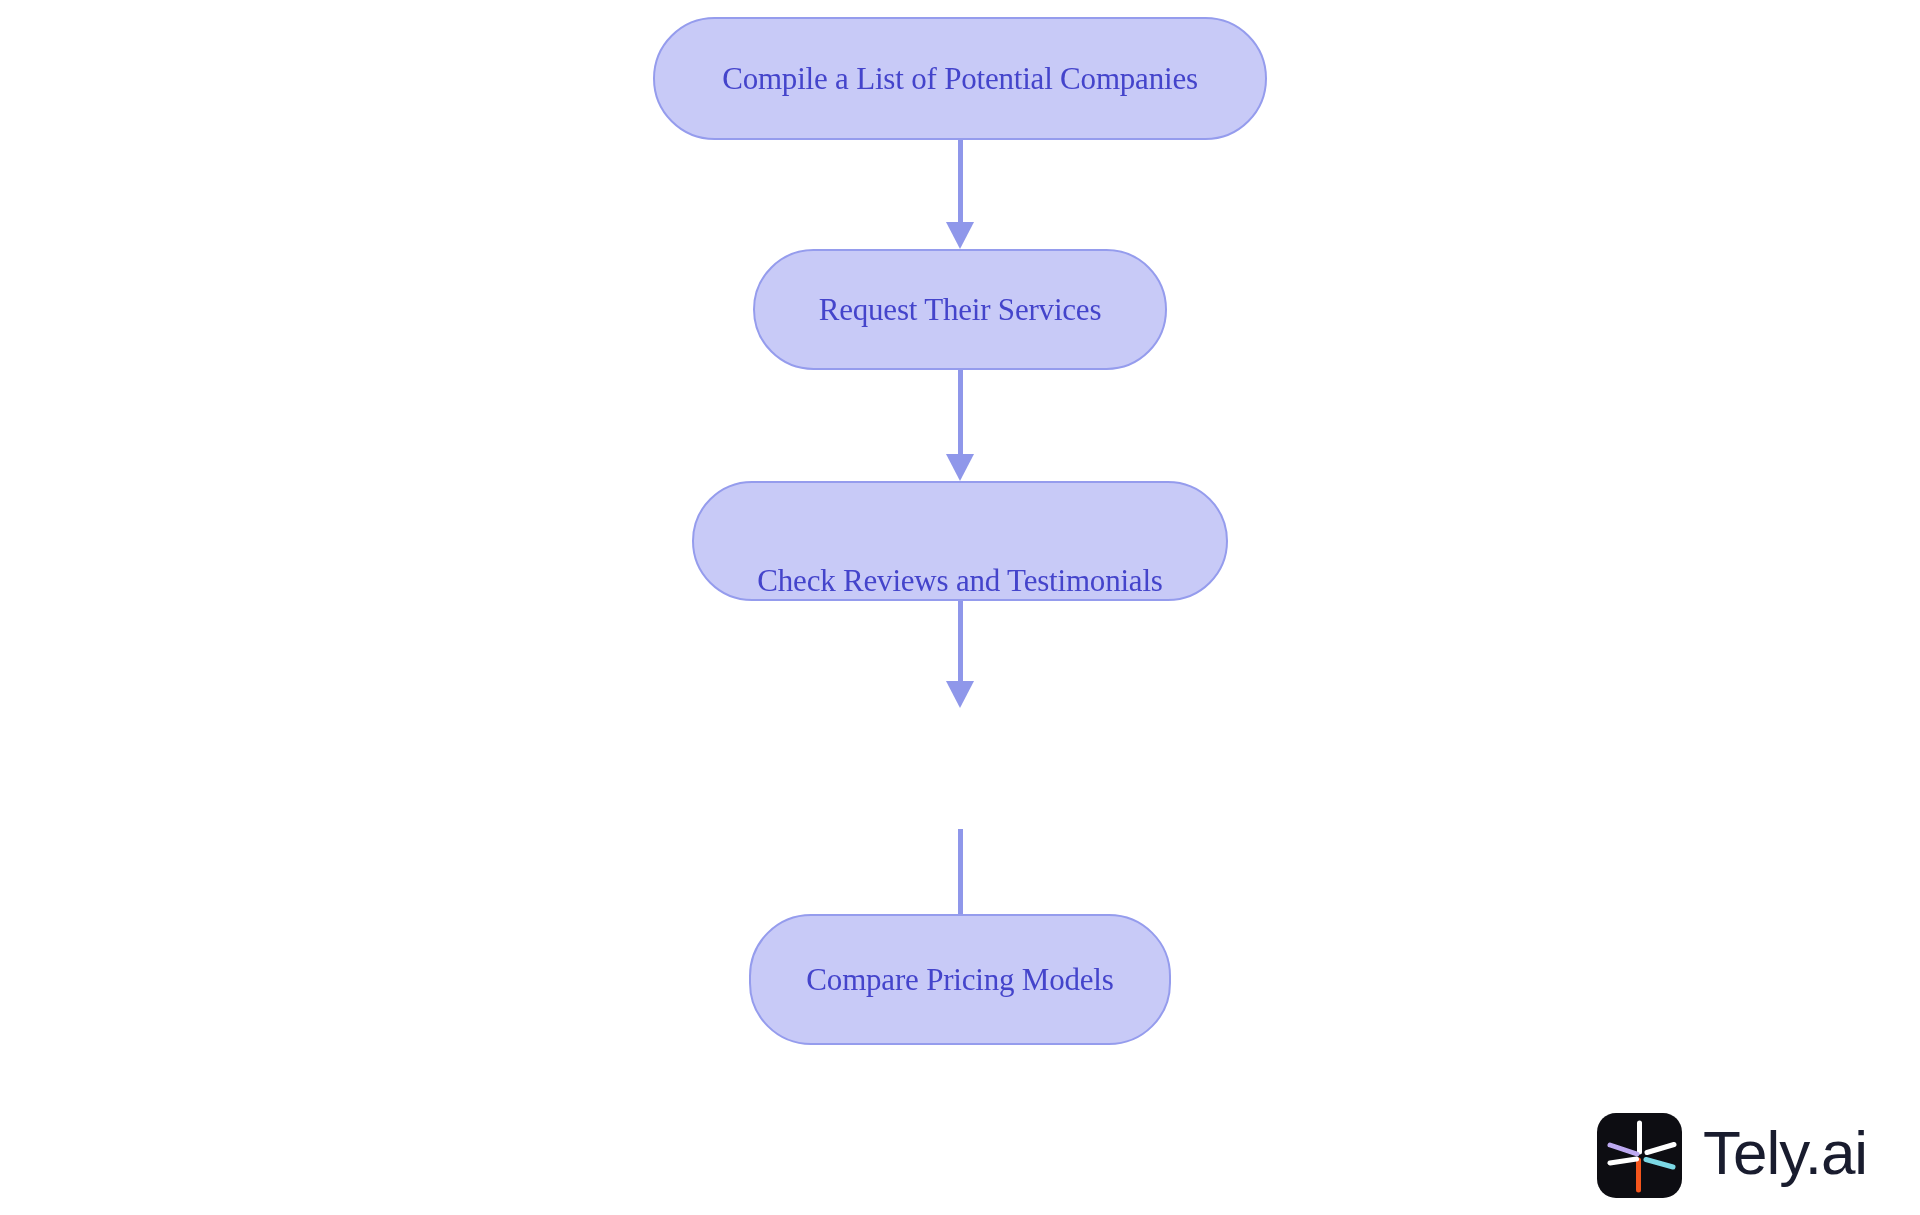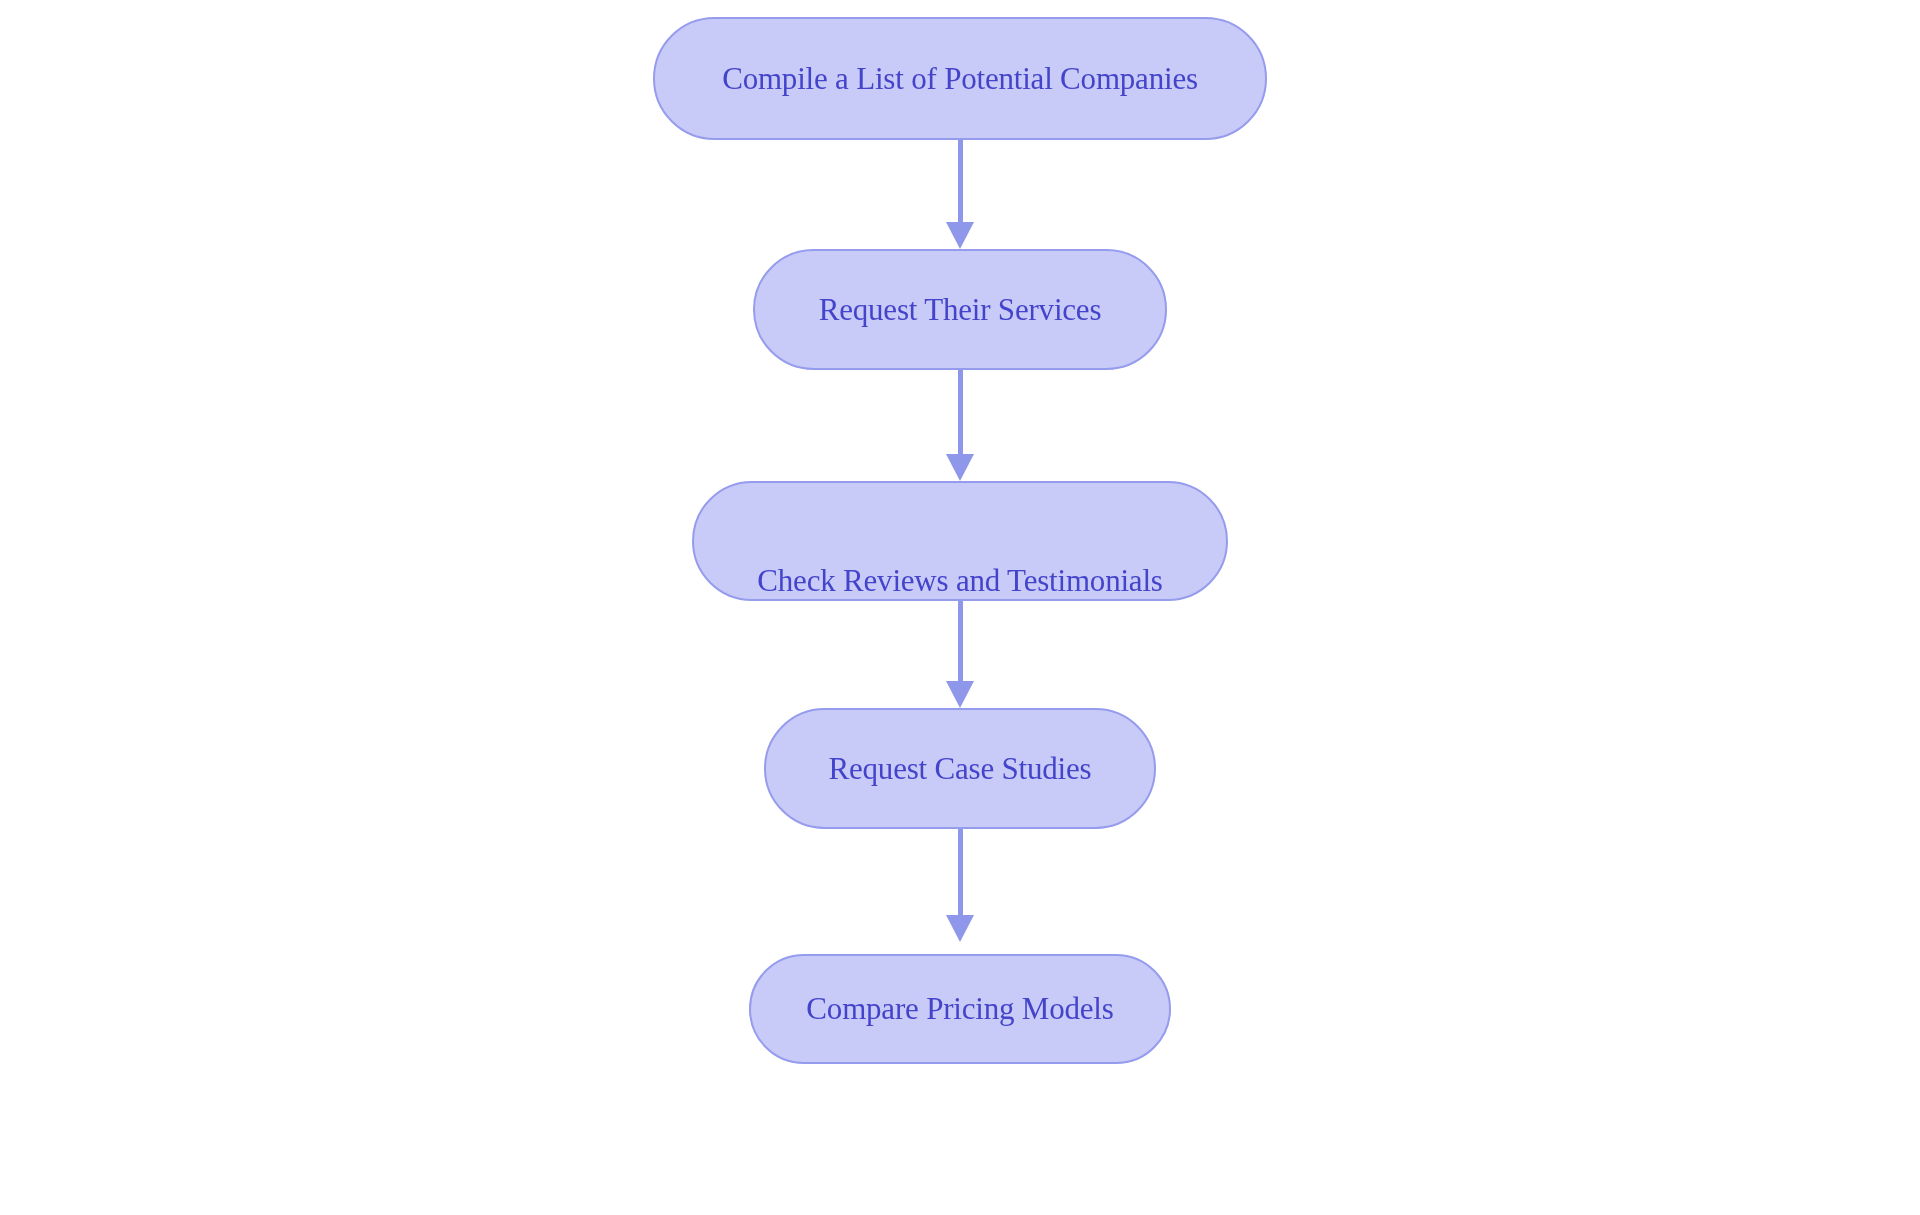--- a/index.html
+++ b/index.html
@@ -42,21 +42,21 @@
     color: var(--node-text);
     font-size: 31px;
     letter-spacing: -0.2px;
     white-space: nowrap;
     text-align: center;
   }
   .n1 { left: 653px; top: 17px;  width: 614px; height: 123px; }
   .n2 { left: 753px; top: 249px; width: 414px; height: 121px; }
   .n3 { left: 692px; top: 481px; width: 536px; height: 120px; align-items: flex-end; }
   .n4 { left: 764px; top: 708px; width: 392px; height: 121px; }
-  .n5 { left: 749px; top: 954px; width: 422px; height: 110px; }
+  .n5 { left: 749px; top: 914px; width: 422px; height: 131px; }
 
   
   .arrow { position: absolute; left: 946px; width: 28px; }
   .arrow .arrow-line {
     position: absolute;
     left: 50%;
     top: 0;
     width: 5px;
     margin-left: -2.5px;
     background: var(--arrow);
@@ -126,27 +126,36 @@
 
   <div class="node n3">
     <span class="node-label">Check Reviews and Testimonials</span>
   </div>
 
   <div class="arrow a3">
     <div class="arrow-line"></div>
     <div class="arrow-head"></div>
   </div>
 
-  <div class="node n4">
-    <span class="node-label">Request Case Studies</span>
-  </div>
 
   <div class="arrow a4">
     <div class="arrow-line"></div>
     <div class="arrow-head"></div>
   </div>
 
   <div class="node n5">
     <span class="node-label">Compare Pricing Models</span>
   </div>
 
+  <div class="brand">
+    <svg class="brand-icon" viewBox="0 0 85 85" xmlns="http://www.w3.org/2000/svg">
+      <rect class="tile" x="0" y="0" width="85" height="85" rx="19"></rect>
+      <line class="spoke-white" x1="42.5" y1="10" x2="42.5" y2="39"></line>
+      <line class="spoke-orange" x1="41.5" y1="47" x2="41.5" y2="77"></line>
+      <line class="spoke-lavender" x1="13" y1="32" x2="40" y2="41"></line>
+      <line class="spoke-white" x1="13" y1="50" x2="39.5" y2="46"></line>
+      <line class="spoke-white" x1="50" y1="39.5" x2="77" y2="31.5"></line>
+      <line class="spoke-cyan" x1="49" y1="46.5" x2="76" y2="54"></line>
+    </svg>
+    <span class="brand-text">Tely.ai</span>
+  </div>
 
 </div>
 
 </body></html>

